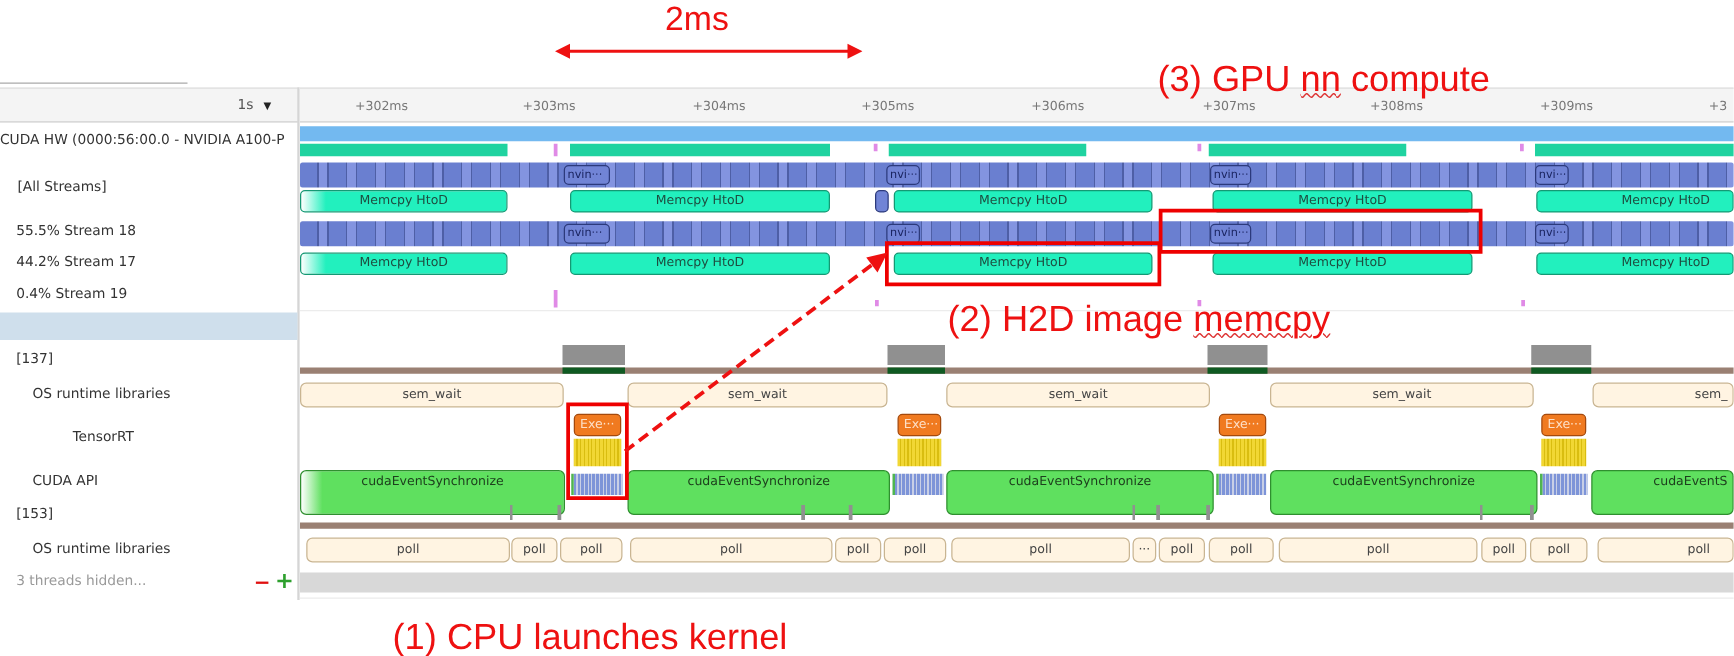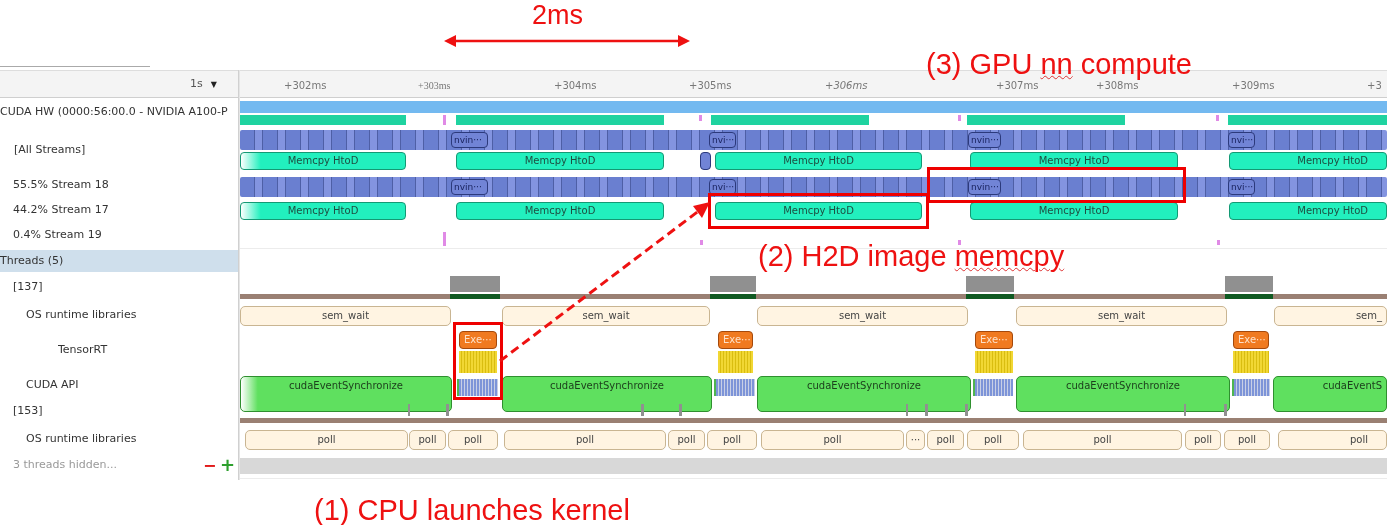--- a/index.html
+++ b/index.html
@@ -52,41 +52,40 @@
 </svg>
 
 <div class="app"></div>
 <div class="topline"></div>
 
 <div class="header">
   <div class="zoom-sel">
     <span>1s</span><span class="caret">▼</span>
   </div>
   <div class="tick-label" style="left:284px;">+302ms</div>
-  <div class="tick-label" style="left:418px;font-family:Liberation Serif, serif;">+303ms</div>
+  <div class="tick-label" style="left:418px;">+303ms</div>
   <div class="tick-label" style="left:554px;">+304ms</div>
   <div class="tick-label" style="left:689px;">+305ms</div>
-  <div class="tick-label" style="left:825px;font-style:italic;">+306ms</div>
-  <div class="tick-label" style="left:996px;text-align:right;">+307ms</div>
+  <div class="tick-label" style="left:825px;">+306ms</div>
+  <div class="tick-label" style="left:962px;text-align:right;">+307ms</div>
   <div class="tick-label" style="left:1096px;">+308ms</div>
   <div class="tick-label" style="left:1232px;">+309ms</div>
   <div class="tick-label" style="left:1367px;">+3</div>
 </div>
 
 <div class="divider"></div>
 
 <div class="row-label" style="top:105px;">CUDA HW (0000:56:00.0 - NVIDIA A100-P</div>
 <div class="row-label" style="top:143px; left:14px;">[All Streams]</div>
 <div class="row-label" style="top:178px; left:13px;">55.5% Stream 18</div>
 <div class="row-label" style="top:203px; left:13px;">44.2% Stream 17</div>
 <div class="row-label" style="top:228px; left:13px;">0.4% Stream 19</div>
 
 <div class="threads-bar">
   <div class="left"></div>
-  <div class="row-label" style="top:4px;">Threads (5)</div>
 </div>
 
 <div class="row-label" style="top:280px; left:13px;">[137]</div>
 <div class="row-label" style="top:308px; left:26px;">OS runtime libraries</div>
 <div class="row-label" style="top:343px; left:26px;margin-left:32px;">TensorRT</div>
 <div class="row-label" style="top:378px; left:26px;">CUDA API</div>
 <div class="row-label" style="top:404px; left:13px;">[153]</div>
 <div class="row-label" style="top:432px; left:26px;">OS runtime libraries</div>
 <div class="row-label" style="top:458px; left:13px; color:#999;">3 threads hidden...</div>
 <div class="minus">−</div>

